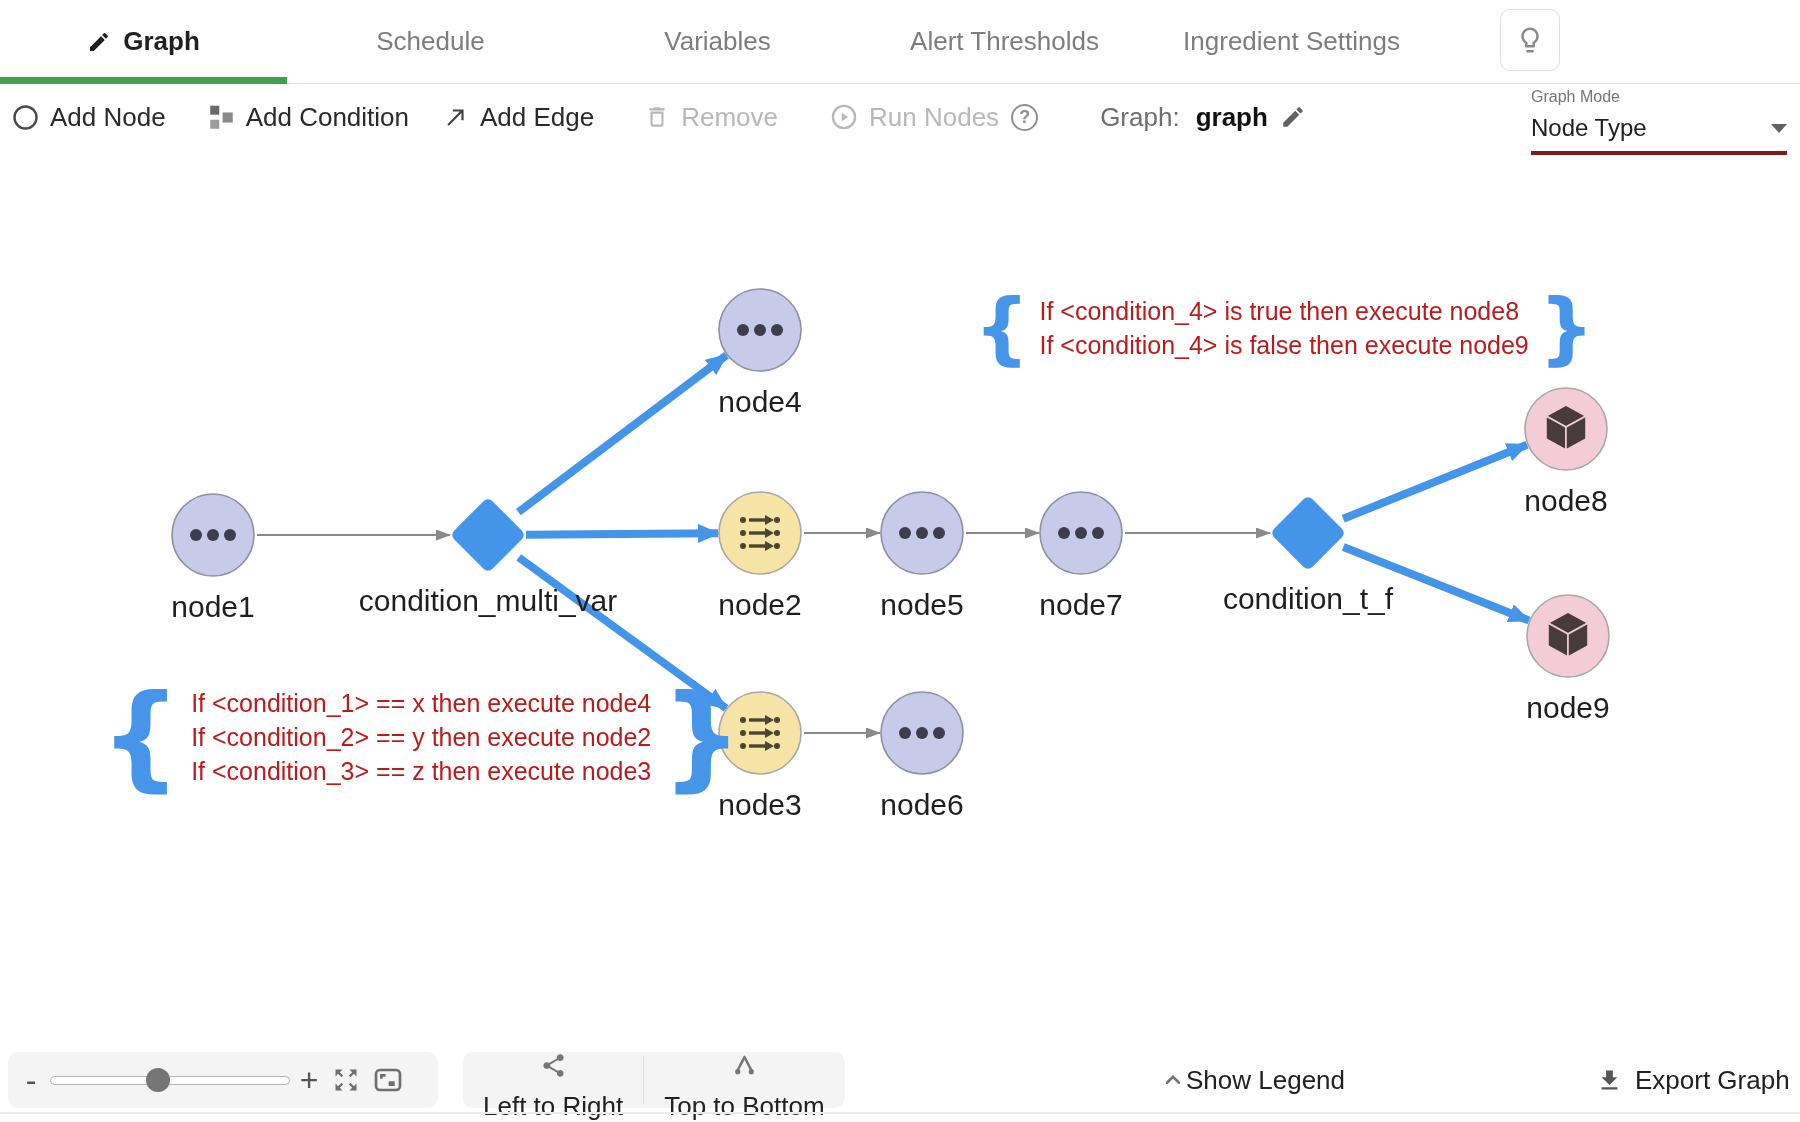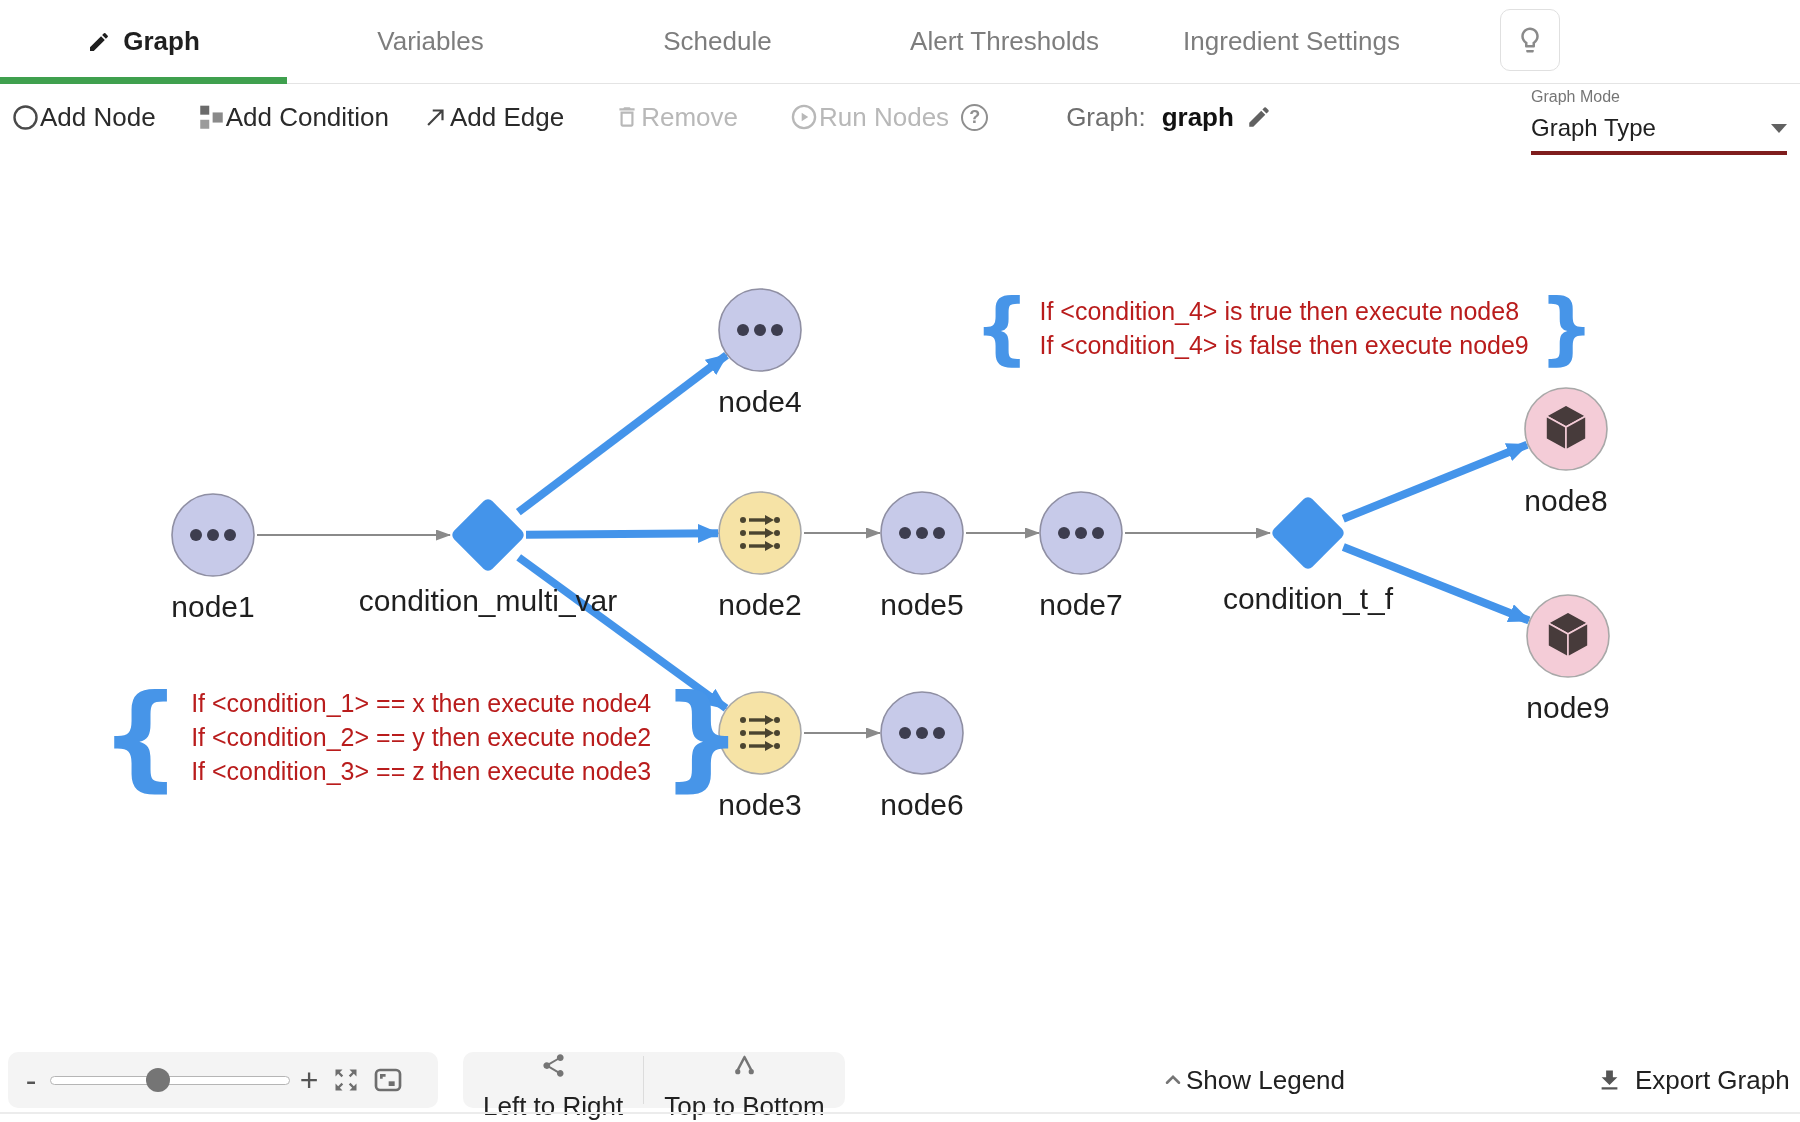--- a/index.html
+++ b/index.html
@@ -11,25 +11,25 @@
             border-bottom:1px solid #e4e4e4; display:flex; z-index:4; }
   .tab { width:287px; display:flex; align-items:center; justify-content:center; gap:12px;
          font-size:26px; color:#7d7d7d; position:relative; cursor:pointer; }
   .tab.active { color:#1f1f1f; font-weight:600; }
   .tab-underline { position:absolute; left:0; bottom:-1px; width:100%; height:7px; background:#3fa04e; }
   .bulb-btn { position:absolute; left:1500px; top:9px; width:60px; height:62px; border:1px solid #e0e0e0;
               border-radius:10px; display:flex; align-items:center; justify-content:center; background:#fff; z-index:5; }
 
   
   .toolbar { position:absolute; top:85px; left:0; right:0; height:64px; display:flex; align-items:center; z-index:4; }
-  .tool { display:flex; align-items:center; gap:1px; font-size:26px; color:#2a2a2a; cursor:pointer; }
+  .tool { display:flex; align-items:center; gap:11px; font-size:26px; color:#2a2a2a; cursor:pointer; }
   .tool.disabled { color:#b8b8b8; }
   .help-badge { width:27px; height:27px; border:2px solid #8f8f8f; border-radius:50%; color:#8f8f8f;
                 font-size:18px; font-weight:700; display:flex; align-items:center; justify-content:center; margin-left:12px; }
-  .graph-label { font-size:26px; color:#6e6e6e; margin-left:78px; }
+  .graph-label { font-size:26px; color:#6e6e6e; margin-left:62px; }
   .graph-name { font-size:26px; color:#111; font-weight:700; margin-left:16px; }
   .edit-pencil { margin-left:12px; display:flex; }
 
   .graph-mode { position:absolute; left:1531px; top:88px; width:256px; z-index:4;
                 border-bottom:4px solid #7f1d1d; padding-bottom:9px; }
   .graph-mode-label { font-size:16px; color:#757575; }
   .graph-mode-value-row { display:flex; align-items:center; justify-content:space-between; margin-top:8px; }
   .graph-mode-value { font-size:24px; color:#212121; }
   .caret-down { width:0; height:0; border-left:8px solid transparent; border-right:8px solid transparent;
                 border-top:9px solid #616161; }
@@ -80,24 +80,24 @@
     <div class="tab active">
       <span style="display:flex;">
         <svg width="24" height="24" viewBox="0 0 24 24">
             <path fill="#1f1f1f" d="M3 17.25V21h3.75L17.81 9.94l-3.75-3.75L3 17.25zM20.71 7.04c.39-.39.39-1.02 0-1.41l-2.34-2.34a.9959.9959 0 0 0-1.41 0l-1.83 1.83 3.75 3.75 1.83-1.83z"></path>
           </svg>
       </span>
       <span>Graph</span>
       <div class="tab-underline"></div>
     </div>
     <div class="tab">
+      <span>Schedule</span>
+    </div>
+    <div class="tab">
       <span>Variables</span>
-    </div>
-    <div class="tab">
-      <span>Schedule</span>
     </div>
     <div class="tab">
       <span>Alert Thresholds</span>
     </div>
     <div class="tab">
       <span>Ingredient Settings</span>
     </div>
   </div>
   <div class="bulb-btn">
     <span style="display:flex;">
@@ -159,21 +159,21 @@
     <span class="edit-pencil">
       <svg width="26" height="26" viewBox="0 0 24 24">
           <path fill="#616161" d="M3 17.25V21h3.75L17.81 9.94l-3.75-3.75L3 17.25zM20.71 7.04c.39-.39.39-1.02 0-1.41l-2.34-2.34a.9959.9959 0 0 0-1.41 0l-1.83 1.83 3.75 3.75 1.83-1.83z"></path>
         </svg>
     </span>
   </div>
 
   <div class="graph-mode">
     <div class="graph-mode-label">Graph Mode</div>
     <div class="graph-mode-value-row">
-      <span class="graph-mode-value">Graph Type</span>
+      <span class="graph-mode-value">Node Type</span>
       <span class="caret-down"></span>
     </div>
   </div>
 
   <svg class="canvas-svg" id="graph-svg" width="1800" height="1122" viewBox="0 0 1800 1122">
     <defs>
       <marker id="arrow-gray" markerUnits="userSpaceOnUse" markerWidth="16" markerHeight="12" refX="14" refY="5.5" orient="auto">
         <path id="arrow-gray-path" d="M0,0 L15,5.5 L0,11 z" fill="#8a8a8a"></path>
       </marker>
       <marker id="arrow-blue" markerUnits="userSpaceOnUse" markerWidth="26" markerHeight="22" refX="20" refY="9.5" orient="auto">

